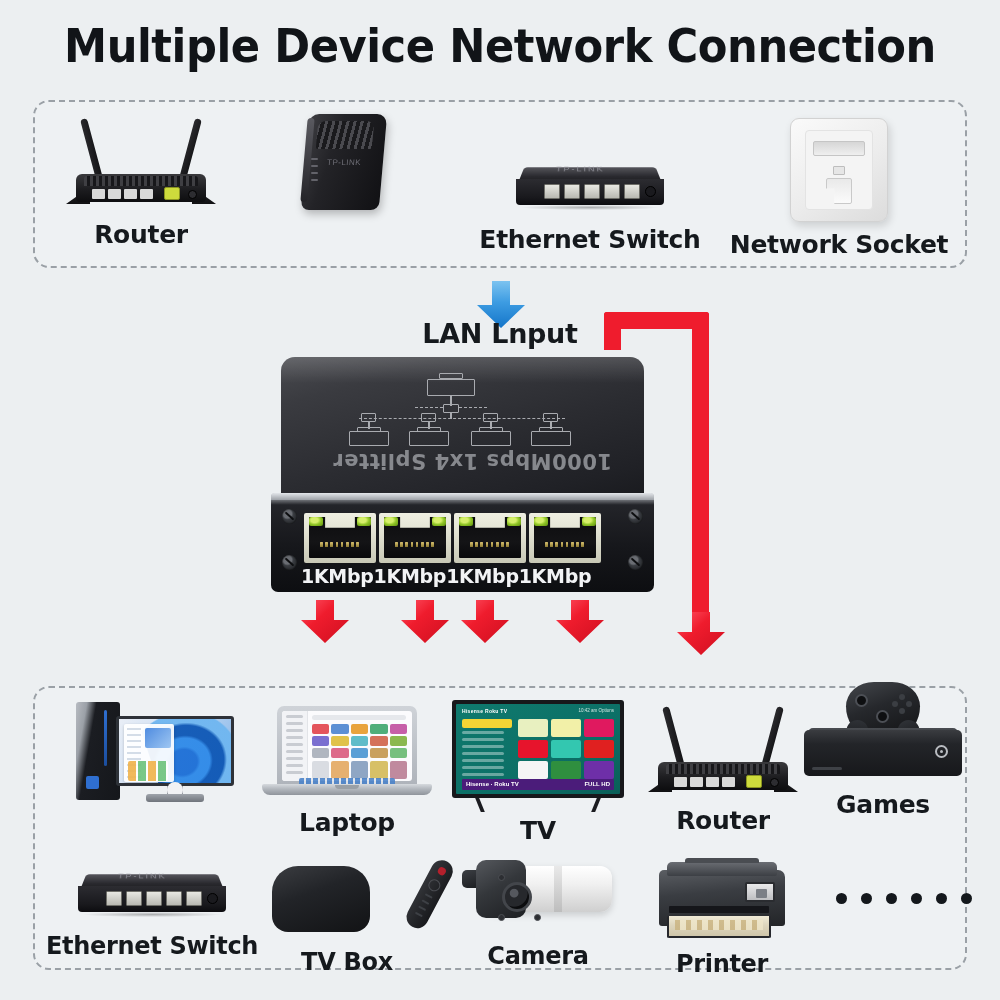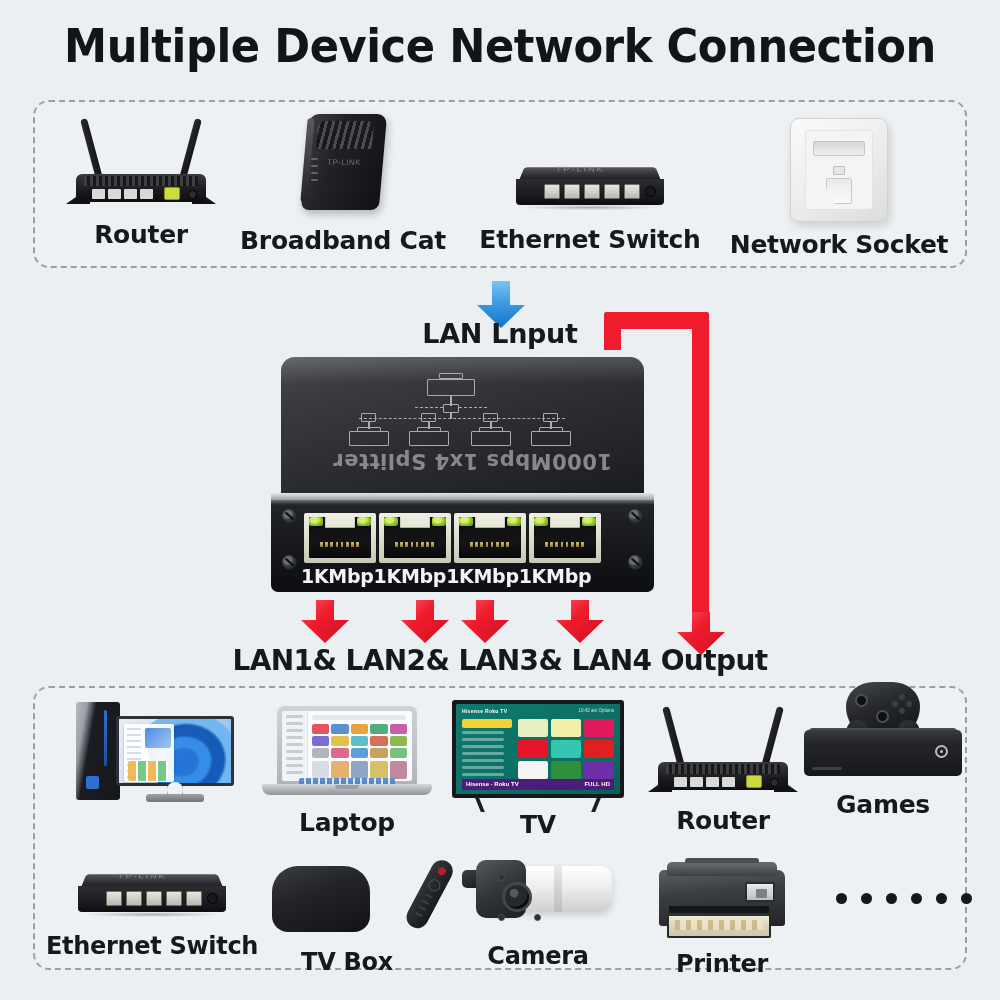--- a/index.html
+++ b/index.html
@@ -463,21 +463,20 @@
       <div class="grill"></div>
       <div class="edge"></div>
       <div class="leds">
           <i></i>
           <i></i>
           <i></i>
           <i></i>
         </div>
       <div class="brand">TP-LINK</div>
     </div>
-    <div class="lbl" style="margin-top:14px; width:230px; margin-left:-59px;">Broadband Cat</div>
   </div>
 
   <div class="dev" style="left:510px; top:155px; width:160px;">
     <div class="art sw">
       <div class="top"></div>
       <div class="brand">TP-LINK</div>
       <div class="face"></div>
       <div class="ports">
           <i></i>
           <i></i>
@@ -656,21 +655,20 @@
   <svg class="arrow-down" style="left:399px; top:600px;" width="52" height="44" viewBox="0 0 52 44">
     <path d="M17 0 L35 0 L35 20 L50 20 L26 43 L2 20 L17 20 Z" fill="url(#rg1)"></path>
   </svg>
   <svg class="arrow-down" style="left:459px; top:600px;" width="52" height="44" viewBox="0 0 52 44">
     <path d="M17 0 L35 0 L35 20 L50 20 L26 43 L2 20 L17 20 Z" fill="url(#rg1)"></path>
   </svg>
   <svg class="arrow-down" style="left:554px; top:600px;" width="52" height="44" viewBox="0 0 52 44">
     <path d="M17 0 L35 0 L35 20 L50 20 L26 43 L2 20 L17 20 Z" fill="url(#rg1)"></path>
   </svg>
 
-  <div class="lan-output-label">LAN1&amp; LAN2&amp; LAN3&amp; LAN4 Output</div>
 
   <div class="panel" id="panel-bottom"></div>
 
   <div class="dev" style="left:68px; top:702px; width:168px;">
     <div class="art pc">
       <div class="tower"></div>
         <div class="tstripe"></div>
         <div class="tlogo"></div>
       <div class="mon">
           <div class="swirl"></div>
@@ -763,21 +761,21 @@
           </div>
           <div class="foot">
             <div class="lf">Hisense · Roku TV</div>
             <div class="rf">FULL HD</div>
           </div>
         </div>
       </div>
       <div class="leg l"></div>
         <div class="leg r"></div>
     </div>
-    <div class="lbl" style="text-align:center;">TV</div>
+    <div class="lbl" style="margin-top:6px;text-align:center;">TV</div>
   </div>
 
   <div class="dev" style="left:648px; top:706px; width:150px;">
     <div class="art rt">
       <div class="ant l"></div>
         <div class="ant r"></div>
       <div class="wing l"></div>
         <div class="wing r"></div>
       <div class="body"></div>
       <div class="vents"></div>

